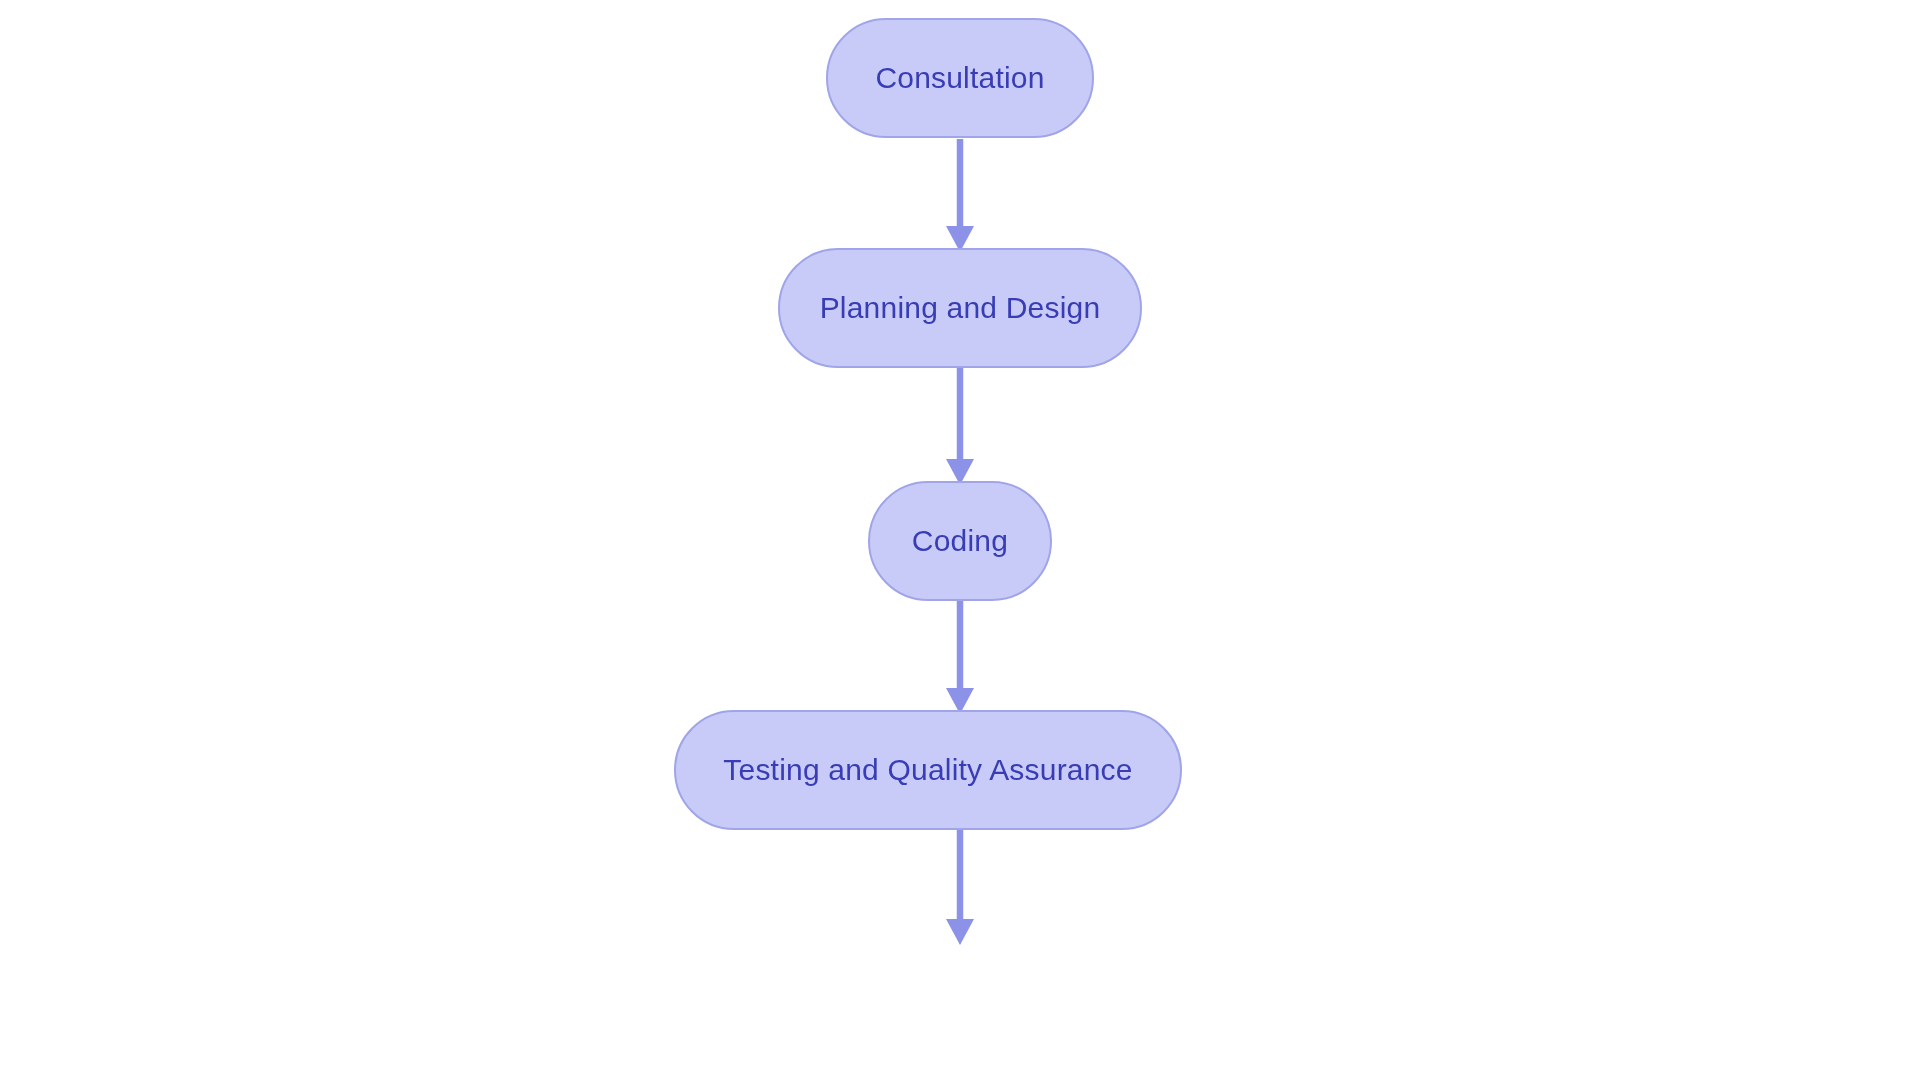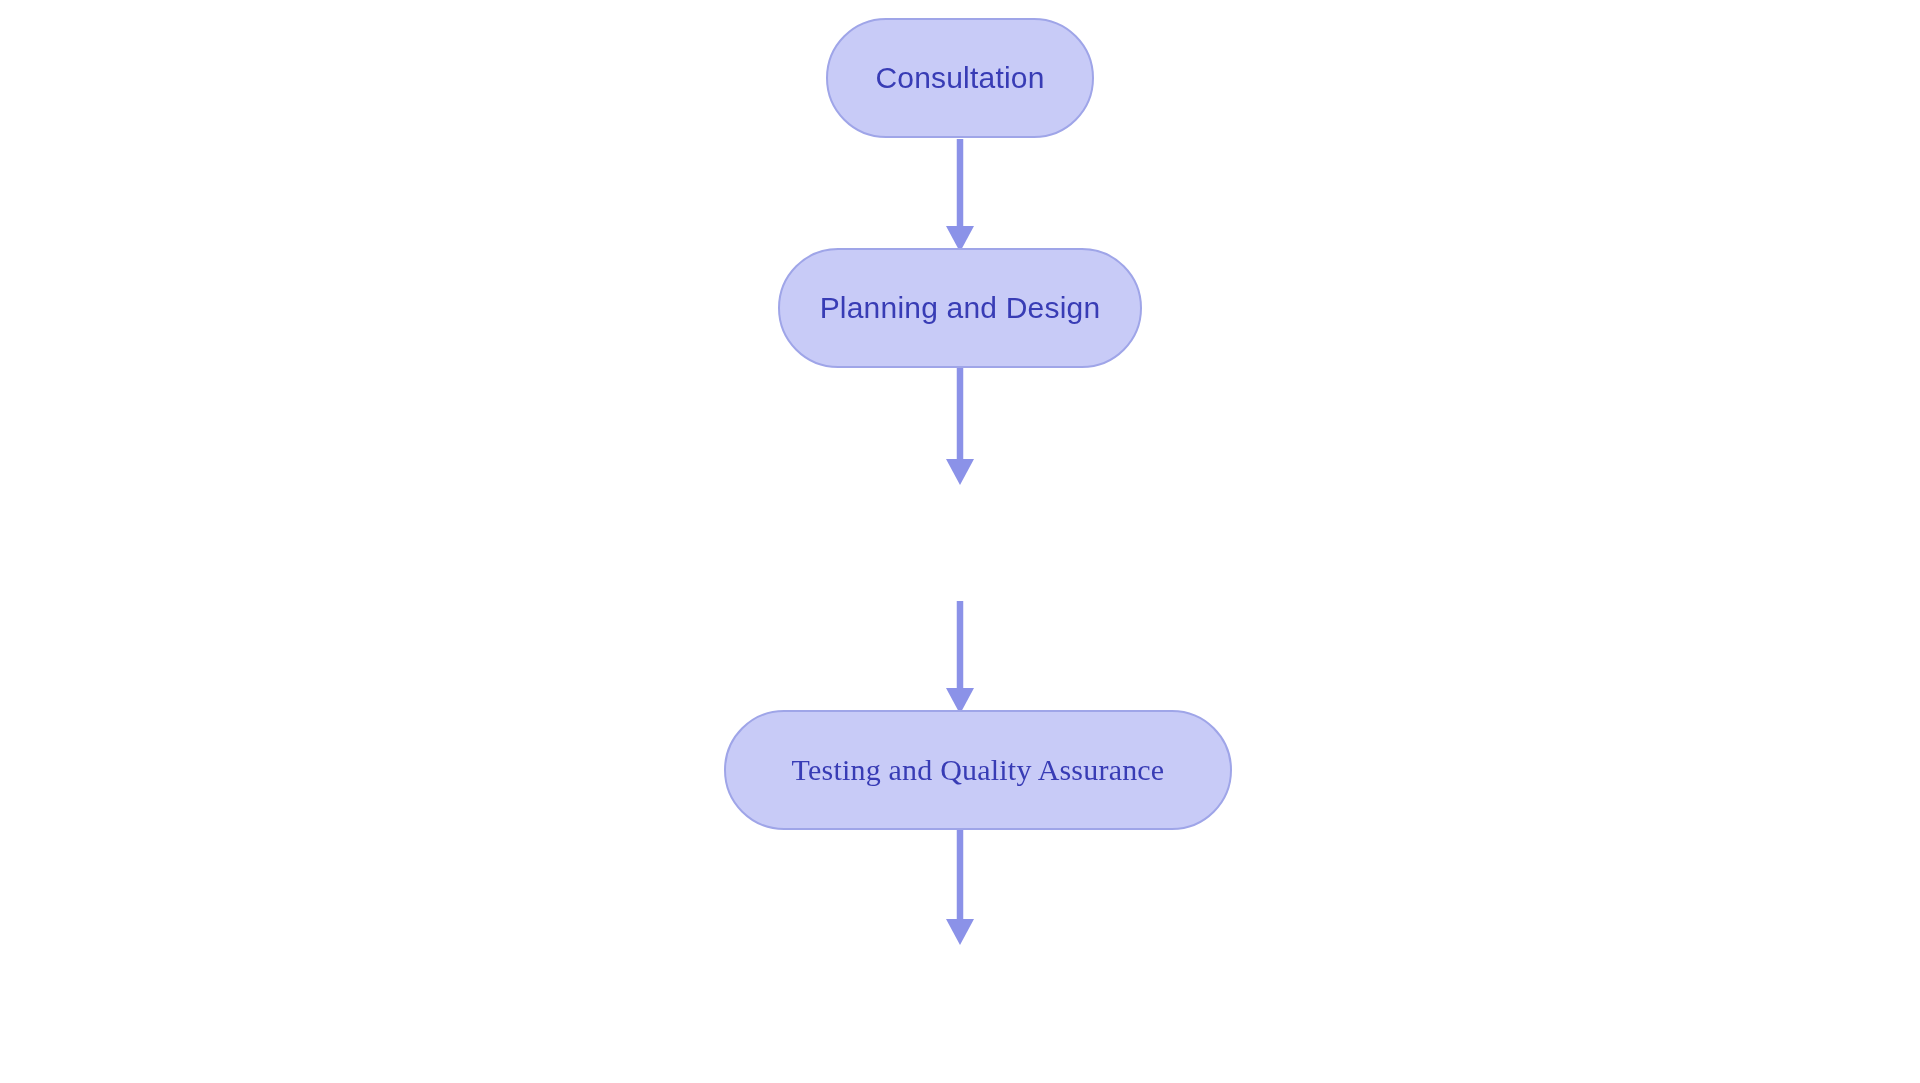--- a/index.html
+++ b/index.html
@@ -77,19 +77,22 @@
   </svg>
 
   <div class="node" style="left: 826px; top: 18px; width: 268px;">
     <span class="node-label">Consultation</span>
   </div>
 
   <div class="node" style="left: 778px; top: 248px; width: 364px;">
     <span class="node-label">Planning and Design</span>
   </div>
 
+  <div class="node" style="left: 868px; top: 481px; width: 184px;">
+    <span class="node-label">Coding</span>
+  </div>
 
-  <div class="node" style="left: 724px; top: 710px; width: 508px; font-family: Liberation Serif, serif;">
+  <div class="node" style="left: 674px; top: 710px; width: 508px;">
     <span class="node-label">Testing and Quality Assurance</span>
   </div>
 
 
 </div>
 
 </body></html>

